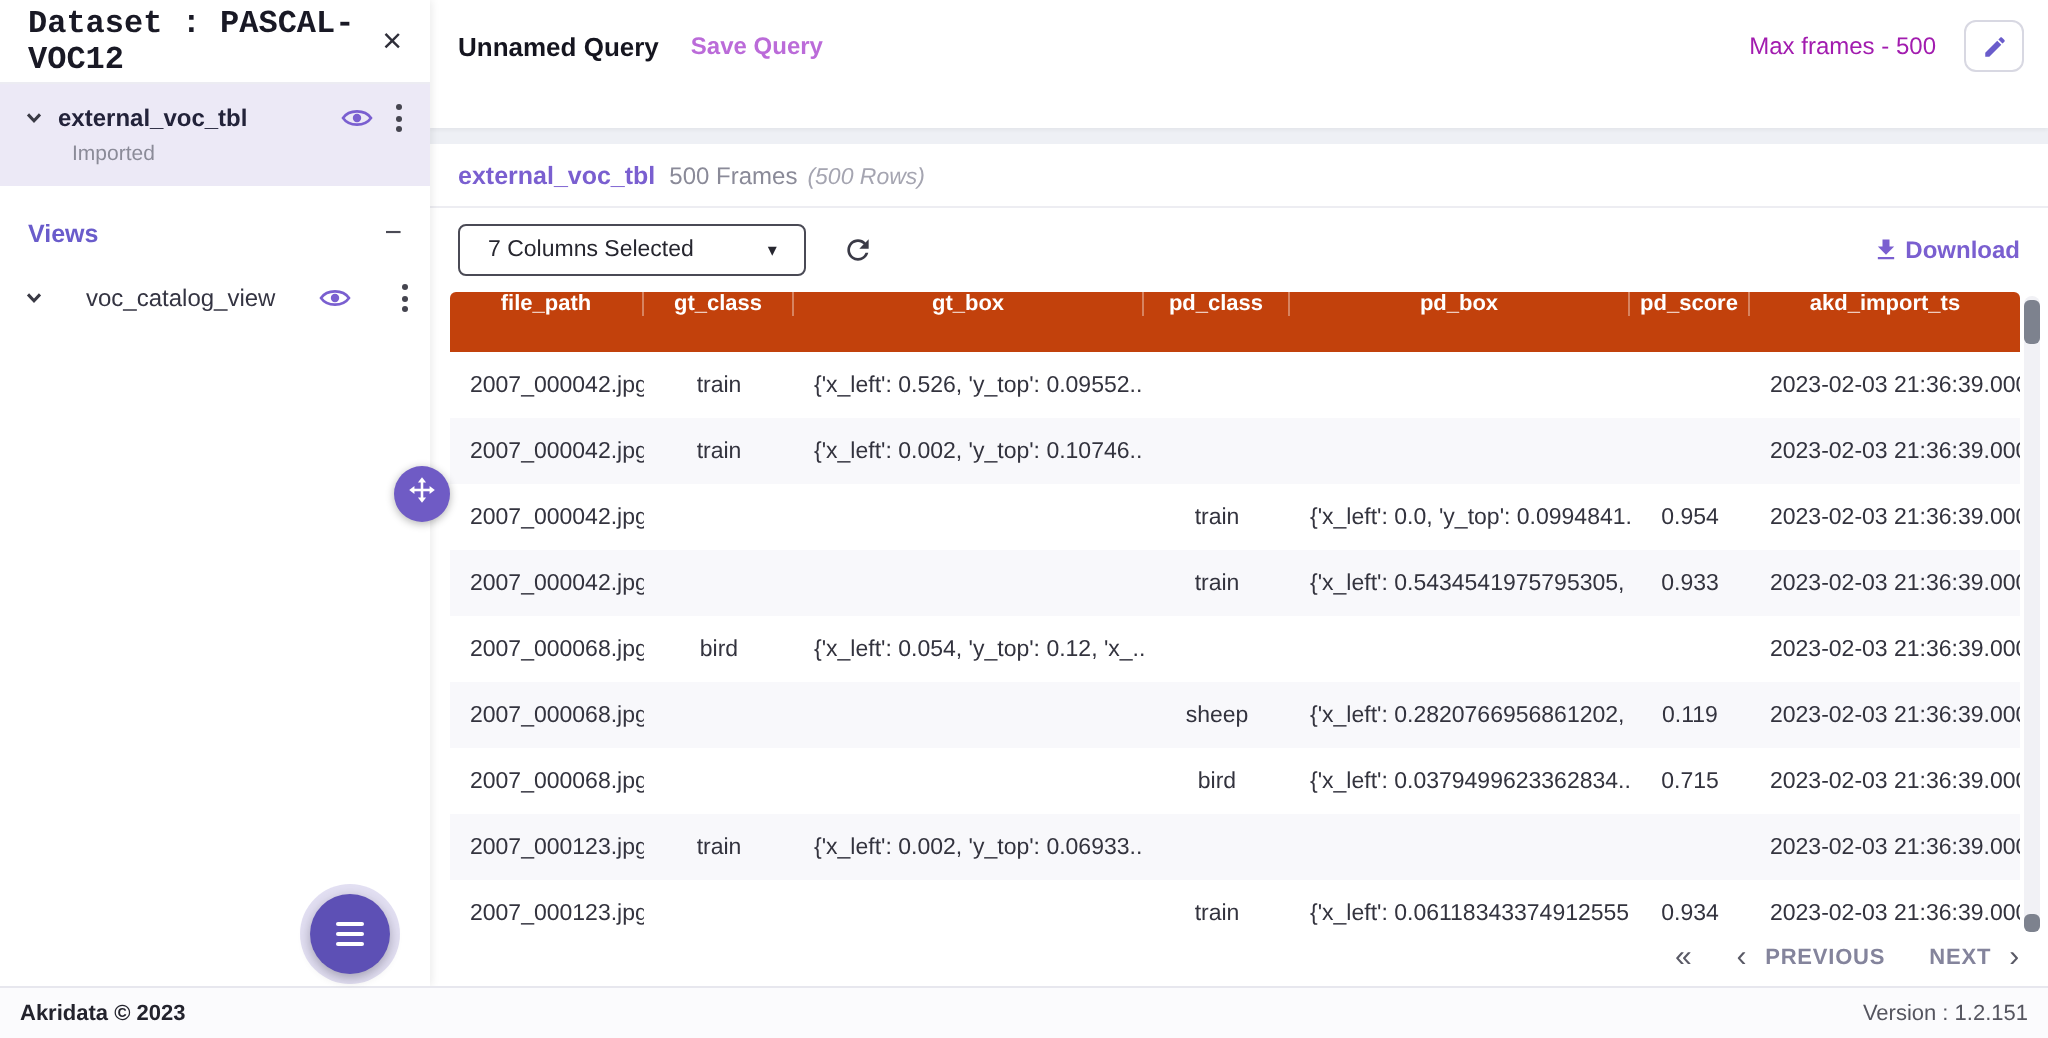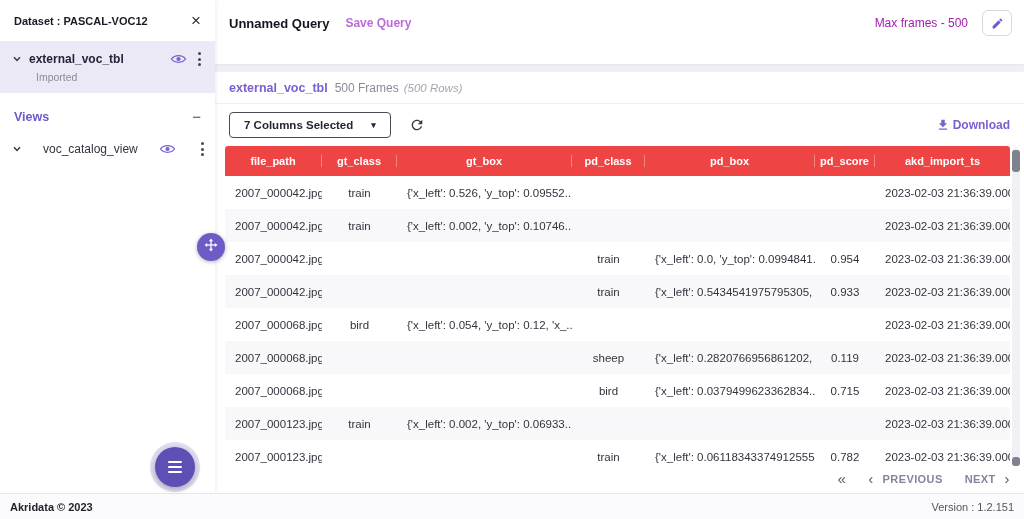--- a/index.html
+++ b/index.html
@@ -4,21 +4,21 @@
 <style>
   * { margin:0; padding:0; box-sizing:border-box; }
   html,body { width:1024px; height:519px; overflow:hidden; }
   body { font-family:"Liberation Sans", sans-serif; background:#eef0f5; position:relative; color:#2b2b35; }
 
   
   .sidebar { position:absolute; left:0; top:0; width:215px; height:493px; background:#fff;
              box-shadow:1px 0 4px rgba(0,0,0,.08); z-index:3; }
   .sb-header { display:flex; align-items:center; justify-content:space-between;
                height:42px; padding:0 14px; border-bottom:1px solid #ececf2; }
-  .sb-title { font-size:11px; font-weight:bold; color:#191925; }
+  .sb-title { font-size:16px; font-weight:bold; color:#191925;font-family:Liberation Mono, monospace; }
   .close-btn { font-size:17px; color:#2f2f3a; cursor:pointer; line-height:1; }
   .tbl-item { background:#ece9f6; padding:9px 10px 10px 12px; }
   .tree-row { display:flex; align-items:center; gap:7px; }
   .chev { flex:0 0 auto; display:flex; }
   .tbl-label { font-size:12px; font-weight:bold; color:#23233a; flex:1; white-space:nowrap; overflow:hidden; }
   .icon-btn { display:flex; align-items:center; cursor:pointer; }
   .kebab { display:flex; flex-direction:column; gap:2.5px; padding:1px 4px; cursor:pointer; }
   .kebab i { width:3px; height:3px; border-radius:50%; background:#45454f; display:block; }
   .sub-label { font-size:10.5px; color:#8b8b98; margin:4px 0 0 24px; }
   .pipeline-row { display:flex; align-items:center; justify-content:space-between;
@@ -51,30 +51,30 @@
   .edit-btn { width:30px; height:26px; border:1px solid #d8d8e2; border-radius:6px; background:#fff;
               display:flex; align-items:center; justify-content:center; cursor:pointer; }
 
   
   .panel { position:absolute; left:215px; top:72px; width:809px; height:421px; background:#fff; z-index:1; }
   .panel-title-row { display:flex; align-items:baseline; padding:9px 14px 8px; border-bottom:1px solid #ededf2; }
   .panel-table-name { font-size:12.5px; font-weight:bold; color:#7a5fd0; }
   .panel-frames { margin-left:7px; font-size:12px; color:#8a8a98; }
   .panel-rows-note { margin-left:5px; font-size:11.5px; font-style:italic; color:#a5a5b1; }
   .toolbar { display:flex; align-items:center; padding:8px 14px 8px; }
-  .columns-btn { display:flex; align-items:center; gap:18px; border:1px solid #4a4a55; border-radius:4px;
-                 background:#fff; padding:6px 14px; font-size:11.5px; font-weight:bold; color:#26262f; cursor:pointer; }
+  .columns-btn { display:flex; align-items:center; gap:37px; border:1px solid #4a4a55; border-radius:4px;
+                 background:#fff; padding:6px 14px; font-size:11.5px; font-weight:normal; color:#26262f; cursor:pointer; }
   .caret { font-size:9px; color:#26262f; }
   .refresh-btn { margin-left:18px; display:flex; align-items:center; cursor:pointer; }
   .toolbar-spacer { flex:1; }
   .download-btn { display:flex; align-items:center; gap:3px; color:#7a5fd0; font-size:12px; font-weight:bold; cursor:pointer; }
 
   
   .table-wrap { position:relative; margin-left:10px; width:785px; }
-  .thead { display:flex; height:30px; background:#ef4444; border-radius:3px 3px 0 0; align-items:center; }
+  .thead { display:flex; height:30px; background:#c2410c; border-radius:3px 3px 0 0; align-items:flex-start; }
   .th { display:flex; align-items:center; justify-content:center; color:#fff; font-size:11px; font-weight:bold;
         border-right:1px solid rgba(255,255,255,.35); overflow:hidden; white-space:nowrap; cursor:pointer; }
   .th:last-child { border-right:none; }
   .tbody { height:290px; overflow:hidden; }
   .tr { display:flex; height:33px; align-items:center; background:#fff; }
   .tr.alt { background:#f8f8fb; }
   .td { font-size:11.5px; color:#33333e; padding:0 10px; white-space:nowrap; overflow:hidden; }
   .col0 { flex:0 0 97px; } .col1 { flex:0 0 75px; text-align:center; } .col2 { flex:0 0 175px; }
   .col3 { flex:0 0 73px; text-align:center; } .col4 { flex:0 0 170px; } .col5 { flex:0 0 60px; text-align:center; }
   .col6 { flex:1 1 auto; }
@@ -300,21 +300,21 @@
           <div class="td col4"></div>
           <div class="td col5"></div>
           <div class="td col6">2023-02-03 21:36:39.000</div>
         </div>
         <div class="tr">
           <div class="td col0">2007_000123.jpg</div>
           <div class="td col1"></div>
           <div class="td col2"></div>
           <div class="td col3">train</div>
           <div class="td col4">{'x_left': 0.06118343374912555, ...</div>
-          <div class="td col5">0.782</div>
+          <div class="td col5">0.934</div>
           <div class="td col6">2023-02-03 21:36:39.000</div>
         </div>
       </div>
     <div class="vscroll">
       <div class="thumb"></div>
       <div class="endcap"></div>
     </div>
   </div>
 
   <div class="pagination">

